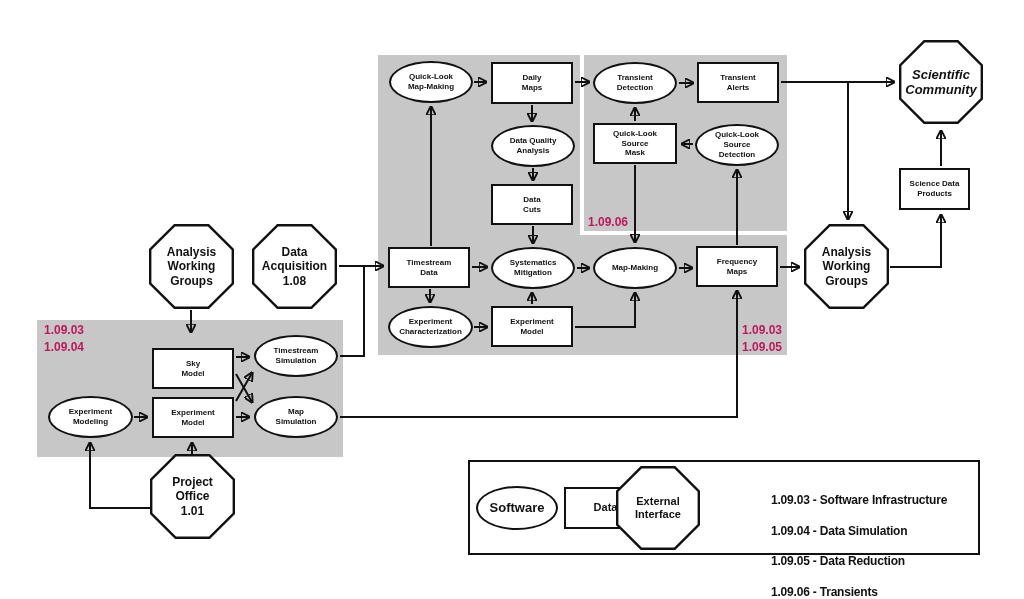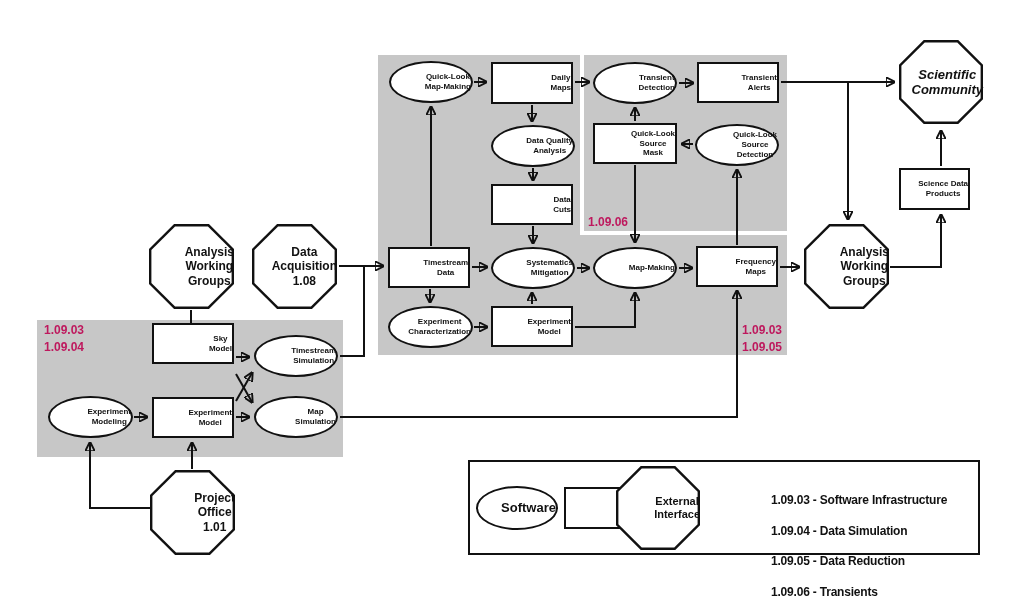--- a/index.html
+++ b/index.html
@@ -7,21 +7,21 @@
     position:relative;width:1024px;height:599px;background:#fff;overflow:hidden;
     font-family:"Liberation Sans", sans-serif;color:#111;
   }
   .region{position:absolute;background:var(--gray,#c7c7c7);}
   .region-label{
     position:absolute;font-weight:bold;font-size:12px;line-height:17px;
     white-space:pre-line;color:#be185d;
   }
   .wires{position:absolute;left:0;top:0;pointer-events:none;}
   .wires path{fill:none;stroke:#111;stroke-width:2;}
-  .node{position:absolute;box-sizing:border-box;display:flex;align-items:center;justify-content:flex-end;}
+  .node{position:absolute;box-sizing:border-box;display:flex;align-items:center;justify-content:center;}
   .rect{background:#fff;border:2px solid #111;}
   .ell{background:#fff;border:2px solid #111;border-radius:50%;}
   .lbl{
     display:block;text-align:center;white-space:pre-line;
     font-weight:bold;font-size:8px;line-height:1.22;letter-spacing:0;
   }
   .oct .o-bg,.oct .o-fg{
     position:absolute;
     clip-path:polygon(29.5% 0%,70.5% 0%,100% 29.5%,100% 70.5%,70.5% 100%,29.5% 100%,0% 70.5%,0% 29.5%);
   }
@@ -160,21 +160,21 @@
 Model</span>
     </div>
   <div class="node rect" style="left:696px;top:246px;width:82px;height:41px;">
       <span class="lbl">Frequency
 Maps</span>
     </div>
   <div class="node rect" style="left:899px;top:168px;width:71px;height:42px;">
       <span class="lbl">Science Data
 Products</span>
     </div>
-  <div class="node rect" style="left:152px;top:323px;width:82px;height:41px;">
+  <div class="node rect" style="left:152px;top:348px;width:82px;height:41px;">
       <span class="lbl">Sky
 Model</span>
     </div>
   <div class="node rect" style="left:152px;top:397px;width:82px;height:41px;">
       <span class="lbl">Experiment
 Model</span>
     </div>
 
   <div class="node oct" style="left:149px;top:224px;width:85px;height:85px;">
       <i class="o-bg"></i>
@@ -196,21 +196,21 @@
       <span class="lbl">Analysis
 Working
 Groups</span>
     </div>
   <div class="node oct" style="left:899px;top:40px;width:84px;height:84px;font-style:italic;">
       <i class="o-bg"></i>
       <i class="o-fg"></i>
       <span class="lbl big">Scientific
 Community</span>
     </div>
-  <div class="node oct" style="left:150px;top:470px;width:85px;height:85px;">
+  <div class="node oct" style="left:150px;top:454px;width:85px;height:85px;">
       <i class="o-bg"></i>
       <i class="o-fg"></i>
       <span class="lbl">Project
 Office
 1.01</span>
     </div>
 
   <div class="legend-box" style="left:468px;top:460px;width:512px;height:95px;"></div>
   <div class="node ell" style="left:476px;top:486px;width:82px;height:44px;">
       <span class="lbl" style="font-size:13px;">Software</span>

